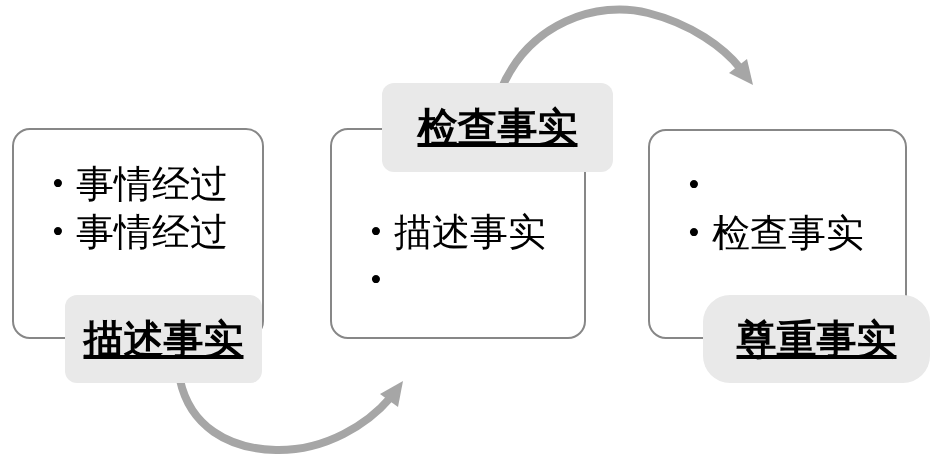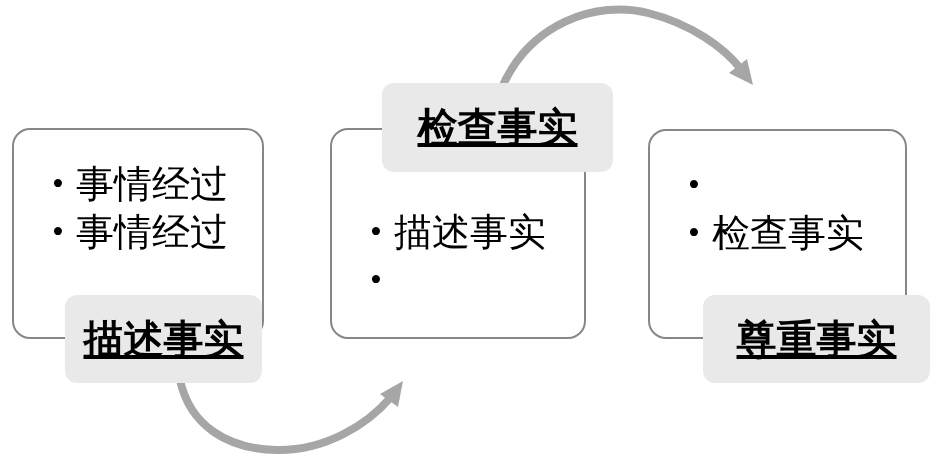--- a/index.html
+++ b/index.html
@@ -71,21 +71,21 @@
     font-family: "Liberation Sans", sans-serif;
     font-weight: bold;
     font-size: 40px;
     color: #000000;
     z-index: 3;
     white-space: nowrap;
     text-decoration: underline;
   }
   .label1 { left: 65px;  top: 295px; width: 197px; height: 88px; }
   .label2 { left: 382px; top: 83px;  width: 231px; height: 89px; }
-  .label3 { left: 703px; top: 295px; width: 227px; height: 88px; }
+  .label3 { left: 703px; top: 295px; width: 227px; height: 88px; border-radius: 27px; }
 </style>
 </head>
 <body>
 
 <div class="canvas">
 
   <svg class="arrows" viewBox="0 0 936 456" xmlns="http://www.w3.org/2000/svg">
     <g>
       <path class="arrow-path" d="M 500 92 C 528 22 598 0 648 13 C 692 24 724 48 740 68" stroke="#a6a6a6"></path>
       <polygon class="arrow-head" points="753,85 729,73 747,59" fill="#a6a6a6"></polygon>

